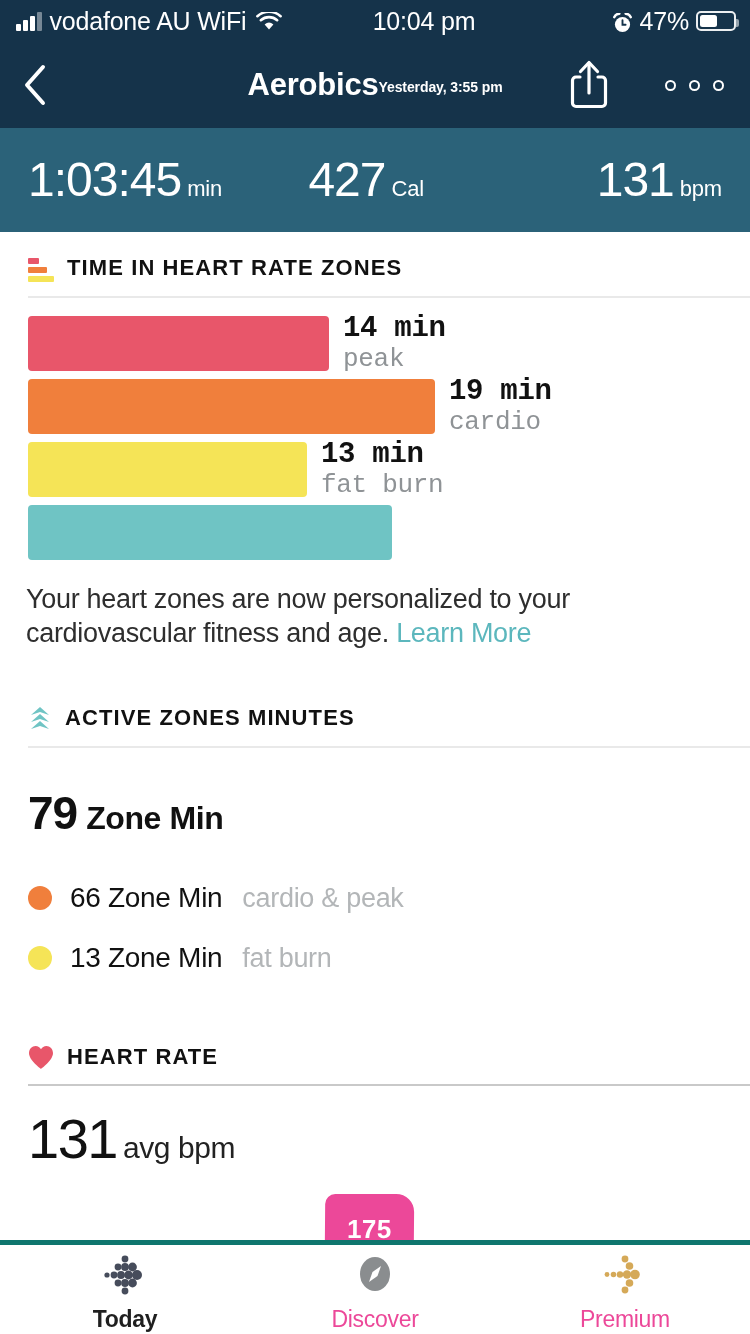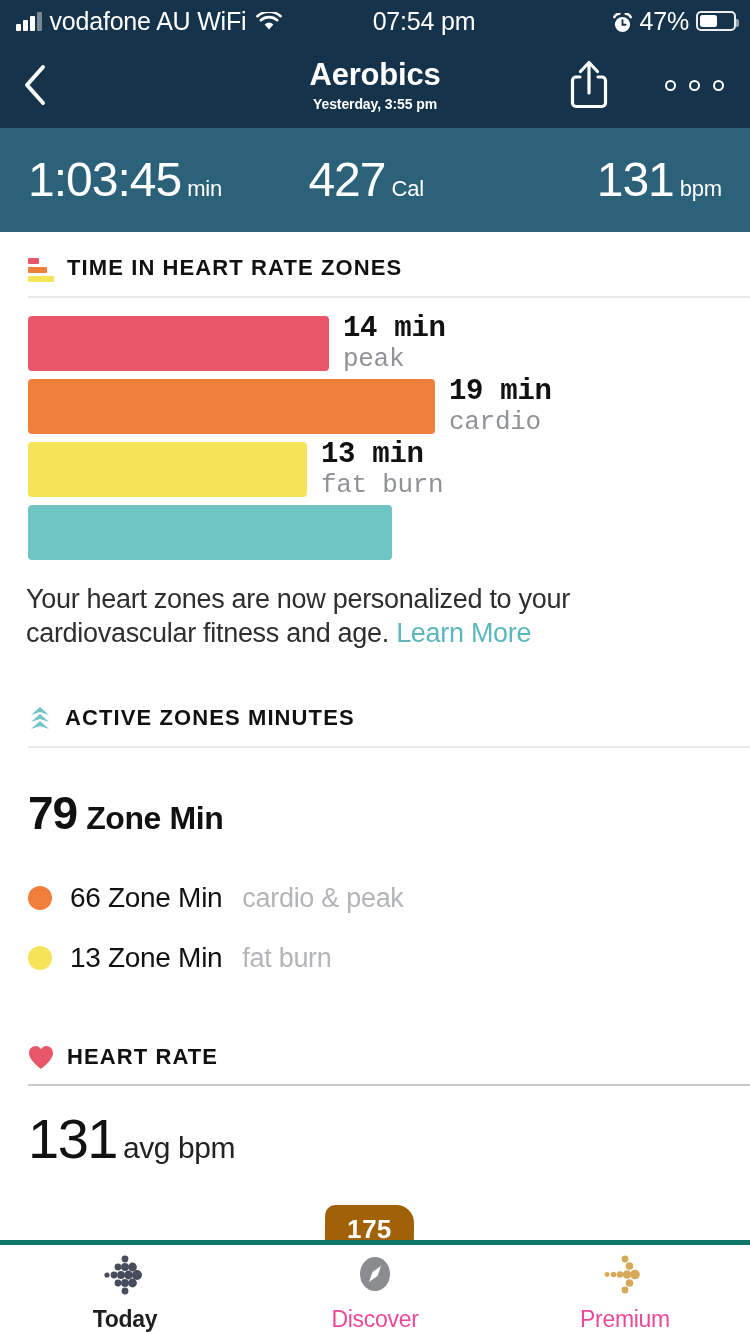--- a/index.html
+++ b/index.html
@@ -40,21 +40,21 @@
     width:46%; background:#fff; border-radius:2.5px; }
 
   
   .nav-bar{
     height:86px; background:#15334A; color:#fff;
     display:flex; align-items:center; position:relative; padding:0 22px;
   }
   .back-btn{ width:44px; height:52px; display:flex; align-items:center; }
   .nav-title-wrap{
     position:absolute; left:0; right:0; top:0; bottom:0;
-    display:flex; flex-direction:column; align-items:center; justify-content:center;
+    display:flex; flex-direction:row; align-items:center; justify-content:center;
     pointer-events:none;
   }
   .nav-title{ font-size:31px; font-weight:bold; letter-spacing:-0.2px; line-height:1.08; }
   .nav-sub{ font-size:14px; font-weight:bold; margin-top:4px; letter-spacing:-0.1px; }
   .nav-right{ margin-left:auto; display:flex; align-items:center; gap:50px; z-index:2; }
   .share-icon{ width:44px; height:52px; }
   .more-icon{ display:flex; gap:13px; align-items:center; padding:8px 4px; }
   .more-icon b{ display:block; width:11px; height:11px; border:2.2px solid #fff;
     border-radius:50%; }
 
@@ -114,22 +114,22 @@
   
   .hr-section{ padding-top:34px; }
   .hr-value{ padding:20px 0 0 28px; display:flex; align-items:baseline; }
   .hr-value .num{ font-size:56px; font-weight:300; color:#111; letter-spacing:-1.5px; }
   .hr-value .lbl{ font-size:30px; font-weight:300; color:#222; margin-left:6px;
     letter-spacing:-0.4px; }
 
   
   .hr-badge{
     position:absolute; left:325px; bottom:86px;
-    background:#a16207; color:#fff; font-size:26px; font-weight:bold;
-    padding:10px 22px 10px 22px; border-radius:10px 18px 0 0;
+    background:#ec4899; color:#fff; font-size:26px; font-weight:bold;
+    padding:21px 22px 10px 22px; border-radius:10px 18px 0 0;
     transform:skewX(-0.5deg);
     overflow:hidden; line-height:1.1; letter-spacing:0.5px;
   }
 
   .fade{
     position:absolute; left:0; right:0; bottom:0; height:100px;
     background:linear-gradient(to bottom, rgba(255,255,255,0) 0%, #f2f2f2 72%, #ebebeb 100%);
     pointer-events:none;
   }
 
@@ -158,21 +158,21 @@
     <span class="carrier">vodafone AU WiFi</span>
     <span class="wifi">
       <svg width="26" height="19" viewBox="0 0 26 19">
         <path d="M13 17.6 L8.6 12.4 a7 7 0 0 1 8.8 0 Z" fill="#fff"></path>
         <path d="M4.8 8.2 a12.5 12.5 0 0 1 16.4 0" stroke="#fff" stroke-width="2.6" fill="none" stroke-linecap="round"></path>
         <path d="M1.4 4.2 a17.5 17.5 0 0 1 23.2 0" stroke="#fff" stroke-width="2.6" fill="none" stroke-linecap="round"></path>
       </svg>
     </span>
   </div>
   <div class="sb-center">
-    <span class="clock">07:54 pm</span>
+    <span class="clock">10:04 pm</span>
   </div>
   <div class="sb-right">
     <span class="alarm">
       <svg width="21" height="21" viewBox="0 0 21 21">
         <circle cx="10.5" cy="11.5" r="7.6" fill="#fff"></circle>
         <path d="M2.2 4.2 a5.4 5.4 0 0 1 5.2-3.4 M18.8 4.2 a5.4 5.4 0 0 0-5.2-3.4" stroke="#fff" stroke-width="2.4" fill="none" stroke-linecap="round"></path>
         <path d="M10.5 7.2 v4.6 h3.1" stroke="#15334A" stroke-width="1.9" fill="none" stroke-linecap="round"></path>
       </svg>
     </span>
     <span>47%</span>

